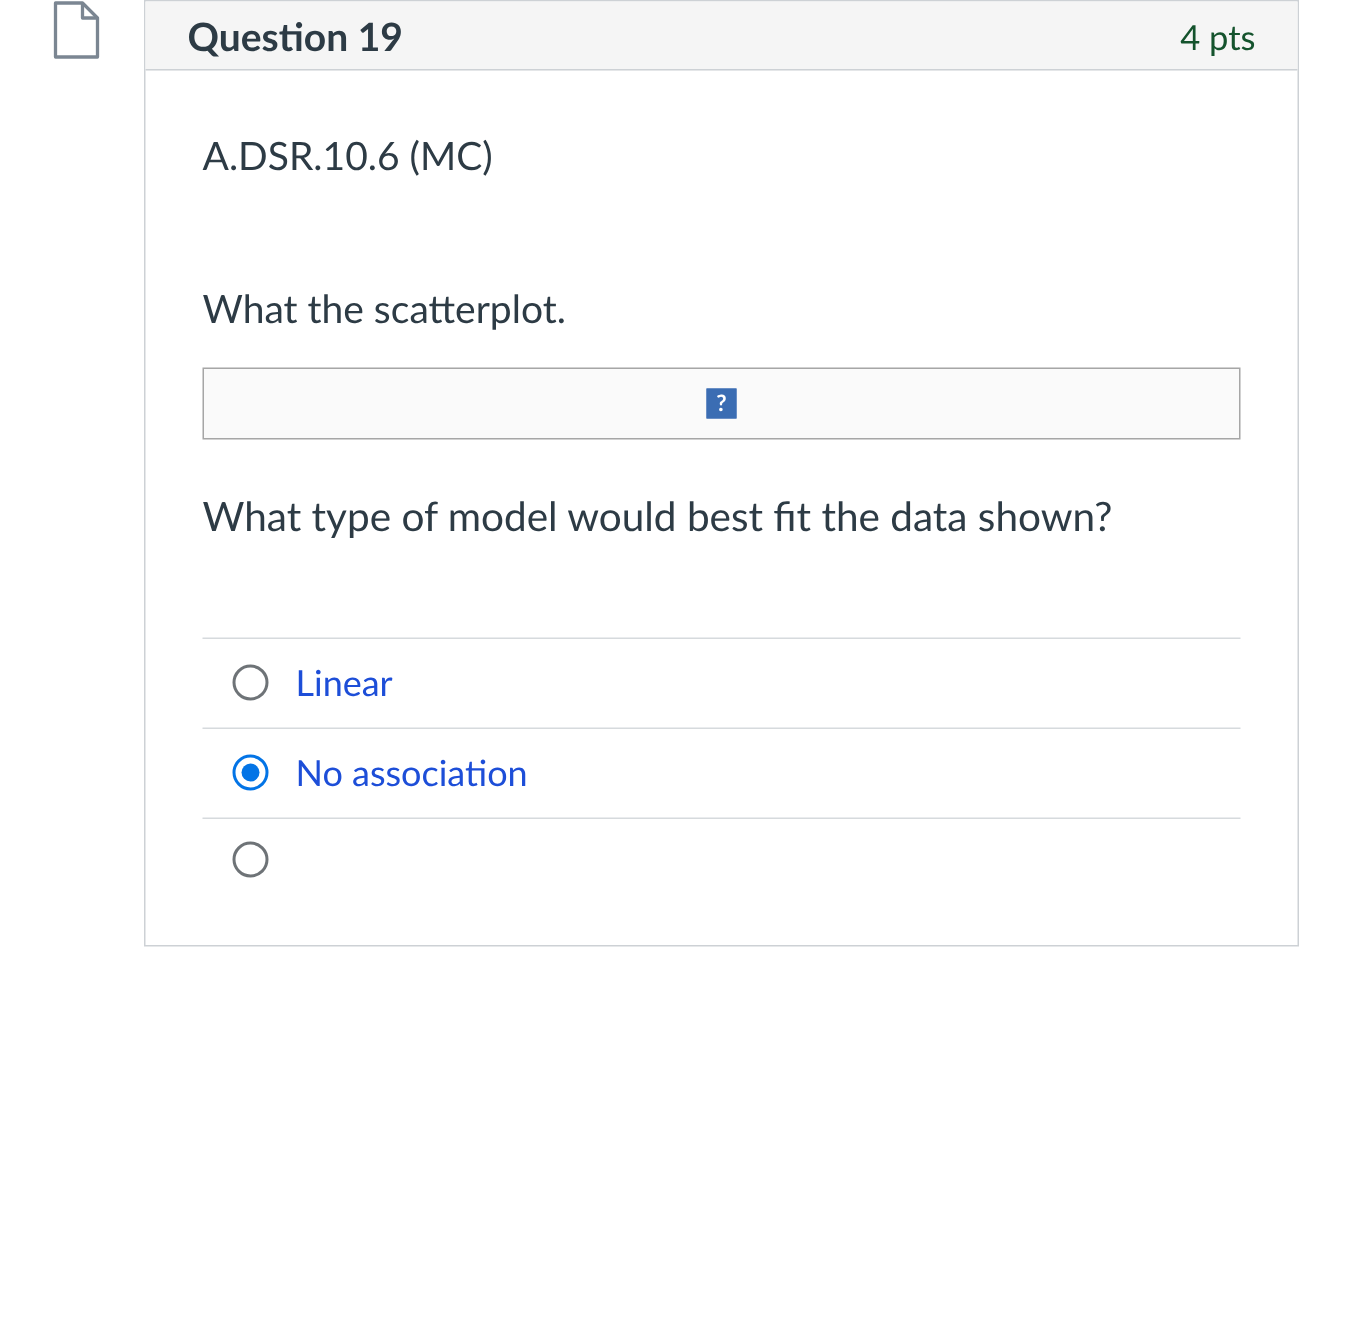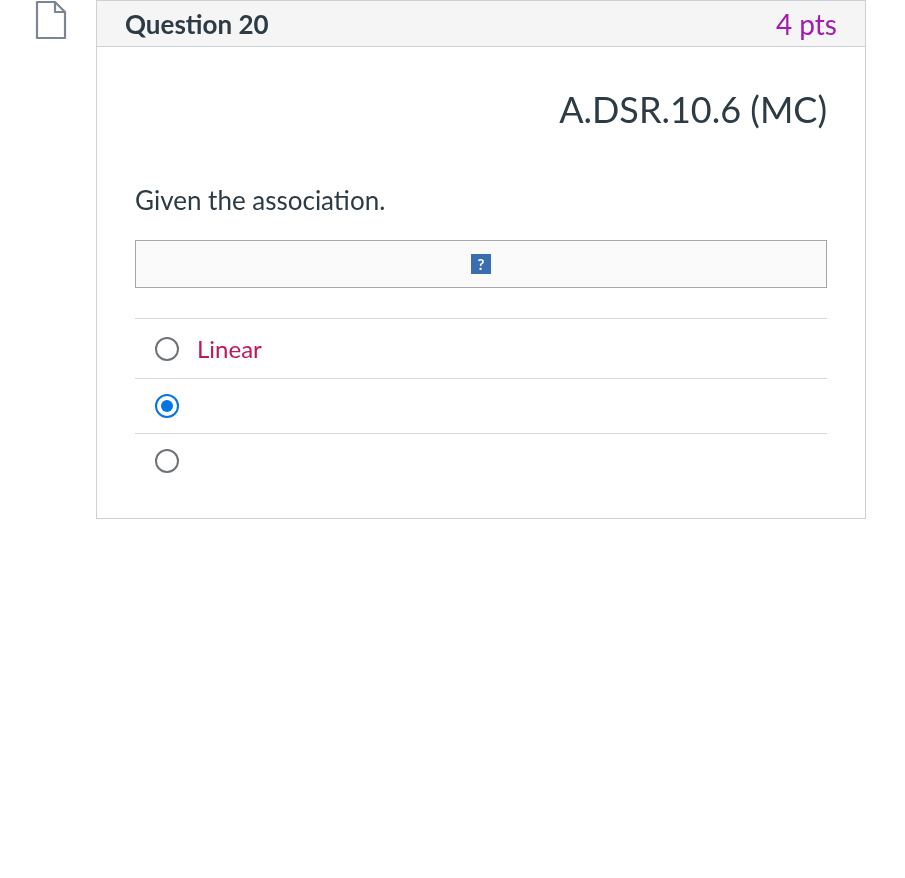--- a/index.html
+++ b/index.html
@@ -38,31 +38,30 @@
       height: 46px;
       border-bottom: 1px solid #cdd1d5;
       background: #f5f5f5;
     }
     .question-title {
       font-size: 26px;
       font-weight: 700;
       color: #2d3b45;
     }
     .question-pts {
-      font-size: 28px;
-      color: #a21caf;
+      font-size: 23px;
+      color: #14532d;
     }
     .question-body {
       padding: 40px 38px 30px 38px;
     }
     .standard {
-      font-size: 36px;
+      font-size: 26px;
       color: #2d3b45;
-      margin-bottom: 53px;
-      text-align: right;
+      margin-bottom: 70px;
     }
     .prompt-line {
       font-size: 26px;
       color: #2d3b45;
       margin-bottom: 24px;
     }
     .image-placeholder {
       width: 100%;
       height: 48px;
       border: 1px solid #a6a6a6;
@@ -119,50 +118,52 @@
       left: 50%;
       top: 50%;
       transform: translate(-50%, -50%);
       width: 12px;
       height: 12px;
       background: #0374e6;
       border-radius: 50%;
     }
     .answer-label {
       font-size: 24px;
-      color: #be185d;
+      color: #1d4ed8;
     }
   </style>
 </head>
 <body>
 
 <div class="page-icon">
   <svg viewBox="0 0 32 40" width="32" height="40">
     <path d="M 2 2 L 20 2 L 30 12 L 30 38 L 2 38 Z" fill="none" stroke="#7b8692" stroke-width="2.2" stroke-linejoin="round"></path>
     <path d="M 20 2 L 20 12 L 30 12" fill="none" stroke="#7b8692" stroke-width="2.2" stroke-linejoin="round"></path>
   </svg>
 </div>
 
 <div class="question-card">
   <div class="question-header">
-    <div class="question-title">Question 20</div>
+    <div class="question-title">Question 19</div>
     <div class="question-pts">4 pts</div>
   </div>
   <div class="question-body">
     <div class="standard">A.DSR.10.6 (MC)</div>
-    <div class="prompt-line">Given the association.</div>
+    <div class="prompt-line">What the scatterplot.</div>
     <div class="image-placeholder">
       <div class="image-placeholder-inner">?</div>
     </div>
+    <div class="question-text">What type of model would best fit the data shown?</div>
     <ul class="answers">
       <li class="answer-item">
         <span class="radio"></span>
         <span class="answer-label">Linear</span>
       </li>
       <li class="answer-item">
         <span class="radio selected"></span>
+        <span class="answer-label">No association</span>
       </li>
       <li class="answer-item">
         <span class="radio"></span>
       </li>
     </ul>
   </div>
 </div>
 
 </body></html>

